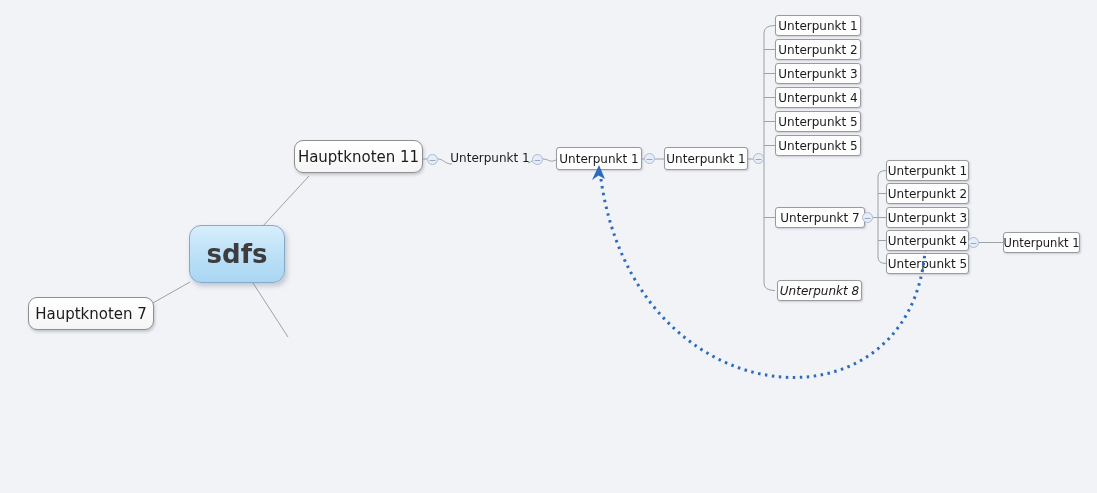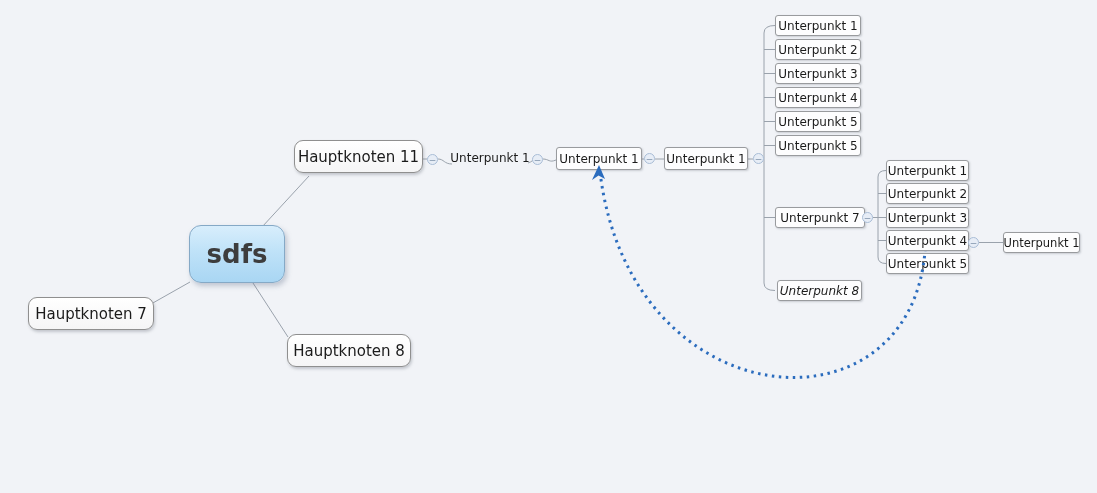--- a/index.html
+++ b/index.html
@@ -73,21 +73,20 @@
       <path d="M861,217.5 H862 M873,217.5 H878 M886,170.5 Q878,170.5 878,177 V257 Q878,263.5 886,263.5 M878,193.5 H886 M878,217.5 H886 M878,240.5 H886"></path>
 
       <path d="M979,242.5 H1003"></path>
     </g>
   </svg>
 
   <div class="node root" style="left:189px;top:225px;width:96px;height:58px;">sdfs</div>
 
   <div class="node hk" style="left:18px;top:297px;width:126px;height:33px;margin-left:10px;">Hauptknoten 7</div>
   <div class="node hk" style="left:294px;top:140px;width:129px;height:33px;">Hauptknoten 11</div>
-  <div class="node hk" style="left:287px;top:334px;width:124px;height:33px;">Hauptknoten 8</div>
 
   <div class="node plain" style="left:451px;top:148px;width:78px;height:20px;">Unterpunkt 1</div>
   <div class="node sub" style="left:556px;top:147px;width:86px;height:23px;">Unterpunkt 1</div>
   <div class="node sub" style="left:664px;top:147px;width:84px;height:23px;">Unterpunkt 1</div>
 
   <div class="node sub" style="left:775px;top:15px;width:86px;height:21px;">Unterpunkt 1</div>
   <div class="node sub" style="left:775px;top:39px;width:86px;height:21px;">Unterpunkt 2</div>
   <div class="node sub" style="left:775px;top:63px;width:86px;height:21px;">Unterpunkt 3</div>
   <div class="node sub" style="left:775px;top:87px;width:86px;height:21px;">Unterpunkt 4</div>
   <div class="node sub" style="left:775px;top:111px;width:86px;height:21px;">Unterpunkt 5</div>

